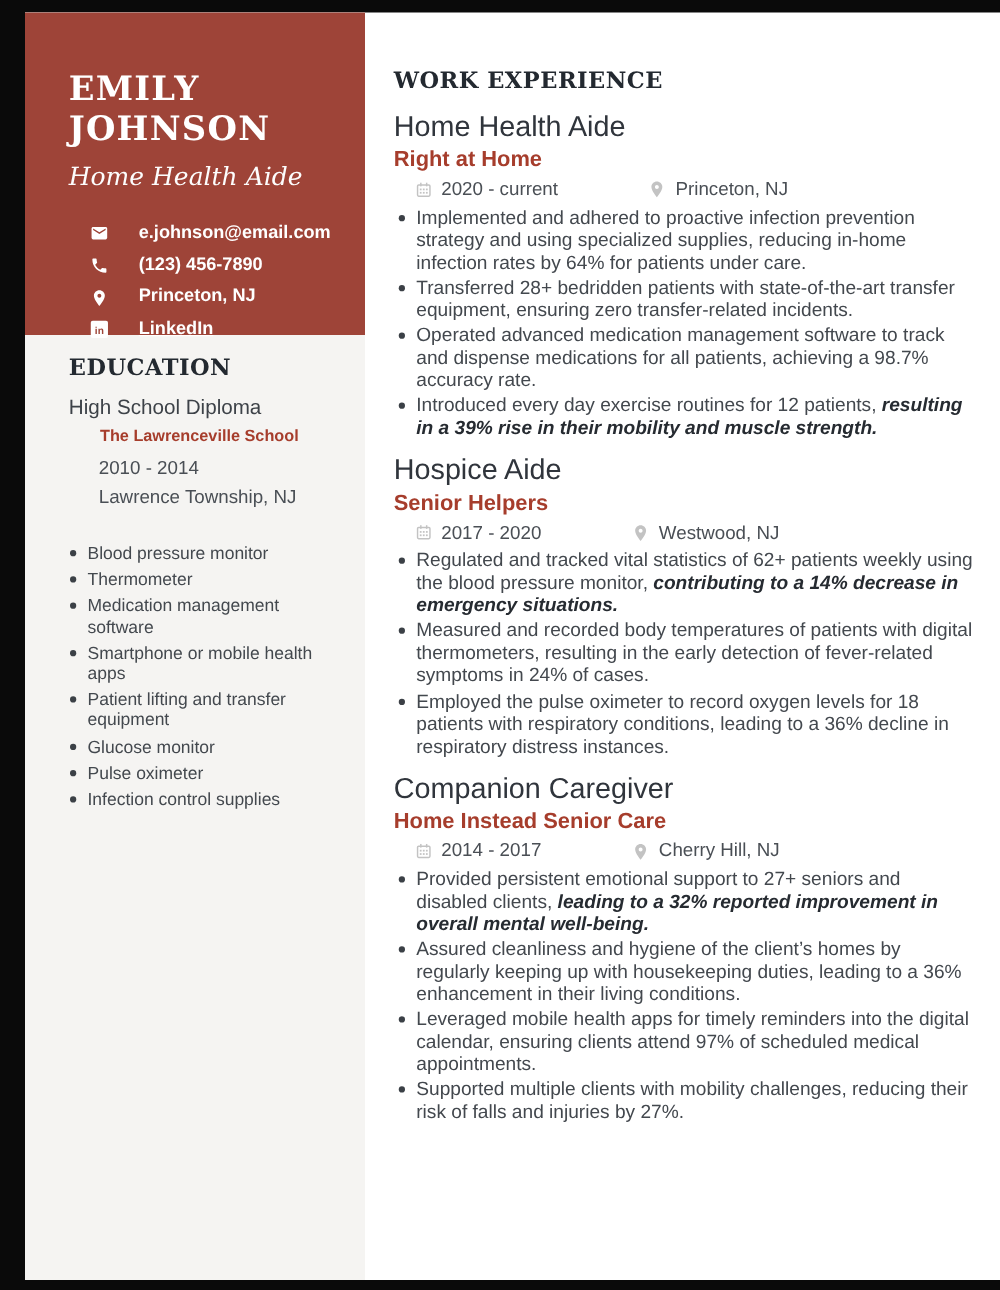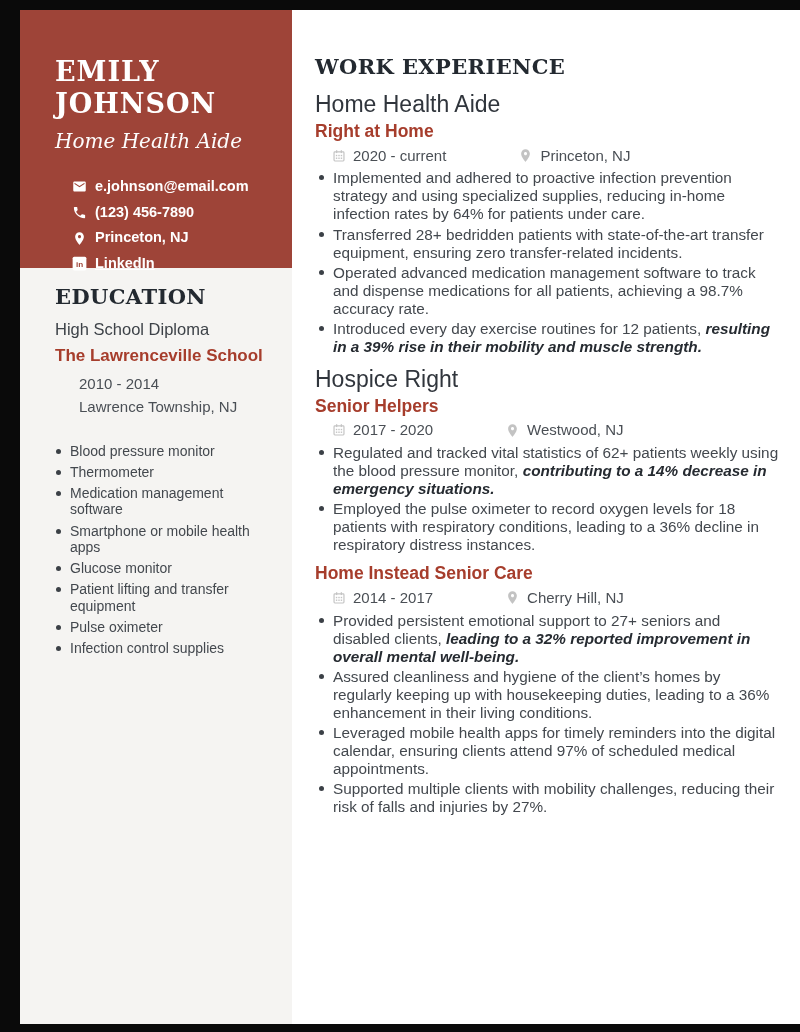--- a/index.html
+++ b/index.html
@@ -19,32 +19,32 @@
   *{box-sizing:border-box;}
   html,body{margin:0;padding:0;width:800px;height:1032px;overflow:hidden;}
   body{background:var(--page-bg);font-family:"Liberation Sans","DejaVu Sans",sans-serif;}
   .paper{position:absolute;left:20px;top:10px;width:786px;height:1014px;background:var(--paper-bg);display:flex;}
 
   
   .sidebar{width:272px;flex:none;background:var(--sidebar-bg);}
   .sidebar-header{background:var(--accent-bg);height:258px;padding:46px 22px 0 35px;color:var(--contact-text);}
   .name{font-family:"DejaVu Serif","Liberation Serif",serif;font-weight:700;font-size:27px;line-height:1.17;letter-spacing:1px;margin:0 0 10px 0;color:#fff;}
   .person-title{font-family:"DejaVu Serif","Liberation Serif",serif;font-style:italic;font-size:20px;line-height:1.2;margin:0 0 24px 0;color:#fdfdfd;}
-  .contact-row{display:flex;align-items:center;gap:8px;margin-bottom:6px;font-size:14.5px;font-weight:700;line-height:1.35;color:#fff;}
+  .contact-row{display:flex;align-items:center;gap:24px;margin-bottom:6px;font-size:14.5px;font-weight:700;line-height:1.35;color:#fff;}
   .contact-row .icon{color:#fff;}
   .underline{text-decoration:underline;}
   .icon{display:inline-flex;flex:none;padding-left:17px;}
   .icon svg{display:block;}
   .icon-15 svg{width:15px;height:15px;}
   .icon-14 svg{width:14px;height:14px;}
 
   .sidebar-body{padding:16px 18px 0 35px;}
-  h2.section{font-family:"DejaVu Serif","Liberation Serif",serif;font-weight:700;font-size:21px;line-height:1.25;letter-spacing:.4px;color:var(--heading);margin:0 0 9px 0;}
+  h2.section{font-family:"DejaVu Serif","Liberation Serif",serif;font-weight:700;font-size:18px;line-height:1.25;letter-spacing:.4px;color:var(--heading);margin:0 0 9px 0;}
   .edu-degree{font-size:16.5px;line-height:1.3;color:#3d4248;margin-bottom:4px;}
-  .edu-school{font-size:17px;line-height:1.3;font-weight:700;color:var(--accent-text);margin-bottom:7px;}
+  .edu-school{font-size:13px;line-height:1.3;font-weight:700;color:var(--accent-text);margin-bottom:7px;margin-left:25px;}
   .meta-row{display:flex;align-items:center;gap:7px;font-size:15px;line-height:1.3;color:var(--meta-text);margin-bottom:4px;}
   .meta-row .icon{color:var(--icon-gray);}
   .skills-block{margin-top:26px;}
   ul.plain{list-style:none;margin:0;padding:0;}
   .skill-item{position:relative;padding-left:15px;font-size:14px;line-height:1.16;color:var(--body-text);margin-bottom:5px;}
   .skill-item::before{content:"";position:absolute;left:1px;top:6px;width:5px;height:5px;border-radius:50%;background:#3b4046;}
 
   
   main{flex:1;padding:44px 26px 0 23px;}
   main h2.section{margin-bottom:10px;}
@@ -121,22 +121,22 @@
           <span>Lawrence Township, NJ</span>
         </div>
       </section>
 
       <section class="skills-block">
         <ul class="plain">
             <li class="skill-item">Blood pressure monitor</li>
             <li class="skill-item">Thermometer</li>
             <li class="skill-item">Medication management software</li>
             <li class="skill-item">Smartphone or mobile health apps</li>
+            <li class="skill-item">Patient lifting and transfer equipment</li>
             <li class="skill-item">Glucose monitor</li>
-            <li class="skill-item">Patient lifting and transfer equipment</li>
             <li class="skill-item">Pulse oximeter</li>
             <li class="skill-item">Infection control supplies</li>
           </ul>
       </section>
     </div>
   </aside>
 
   <main>
     <h2 class="section">WORK EXPERIENCE</h2>
     <div>
@@ -170,21 +170,21 @@
             </span>
           </div>
           <ul class="plain bullets">
             <li><span class="seg">Implemented and adhered to proactive infection prevention strategy and using specialized supplies, reducing in-home infection rates by 64% for patients under care.</span></li>
             <li><span class="seg">Transferred 28+ bedridden patients with state-of-the-art transfer equipment, ensuring zero transfer-related incidents.</span></li>
             <li><span class="seg">Operated advanced medication management software to track and dispense medications for all patients, achieving a 98.7% accuracy rate.</span></li>
             <li><span class="seg">Introduced every day exercise routines for 12 patients, </span><span class="seg b">resulting in a 39% rise in their mobility and muscle strength.</span></li>
           </ul>
         </section>
         <section class="job">
-          <h3 class="job-title">Hospice Right</h3>
+          <h3 class="job-title">Hospice Aide</h3>
           <div class="company">Senior Helpers</div>
           <div class="meta-row main-meta">
             <span class="meta-item">
               <span class="icon icon-14">
                 <svg viewBox="0 0 24 24">
                   <rect x="3.5" y="5" width="17" height="15.5" rx="1.5" fill="none" stroke="currentColor" stroke-width="2"></rect>
                   <rect x="7" y="2" width="2" height="5" fill="currentColor"></rect>
                   <rect x="15" y="2" width="2" height="5" fill="currentColor"></rect>
                   <rect x="6.6" y="10" width="2.4" height="2.4" fill="currentColor"></rect>
                   <rect x="10.8" y="10" width="2.4" height="2.4" fill="currentColor"></rect>
@@ -200,24 +200,26 @@
               <span class="icon icon-15">
                 <svg viewBox="0 0 24 24" fill="currentColor">
                   <path d="M12 2C8.13 2 5 5.13 5 9c0 5.25 7 13 7 13s7-7.75 7-13c0-3.87-3.13-7-7-7zm0 9.5c-1.38 0-2.5-1.12-2.5-2.5s1.12-2.5 2.5-2.5 2.5 1.12 2.5 2.5-1.12 2.5-2.5 2.5z"></path>
                 </svg>
               </span>
               <span>Westwood, NJ</span>
             </span>
           </div>
           <ul class="plain bullets">
             <li><span class="seg">Regulated and tracked vital statistics of 62+ patients weekly using the blood pressure monitor, </span><span class="seg b">contributing to a 14% decrease in emergency situations.</span></li>
+            <li><span class="seg">Measured and recorded body temperatures of patients with digital thermometers, resulting in the early detection of fever-related symptoms in 24% of cases.</span></li>
             <li><span class="seg">Employed the pulse oximeter to record oxygen levels for 18 patients with respiratory conditions, leading to a 36% decline in respiratory distress instances.</span></li>
           </ul>
         </section>
         <section class="job">
+          <h3 class="job-title">Companion Caregiver</h3>
           <div class="company">Home Instead Senior Care</div>
           <div class="meta-row main-meta">
             <span class="meta-item">
               <span class="icon icon-14">
                 <svg viewBox="0 0 24 24">
                   <rect x="3.5" y="5" width="17" height="15.5" rx="1.5" fill="none" stroke="currentColor" stroke-width="2"></rect>
                   <rect x="7" y="2" width="2" height="5" fill="currentColor"></rect>
                   <rect x="15" y="2" width="2" height="5" fill="currentColor"></rect>
                   <rect x="6.6" y="10" width="2.4" height="2.4" fill="currentColor"></rect>
                   <rect x="10.8" y="10" width="2.4" height="2.4" fill="currentColor"></rect>

